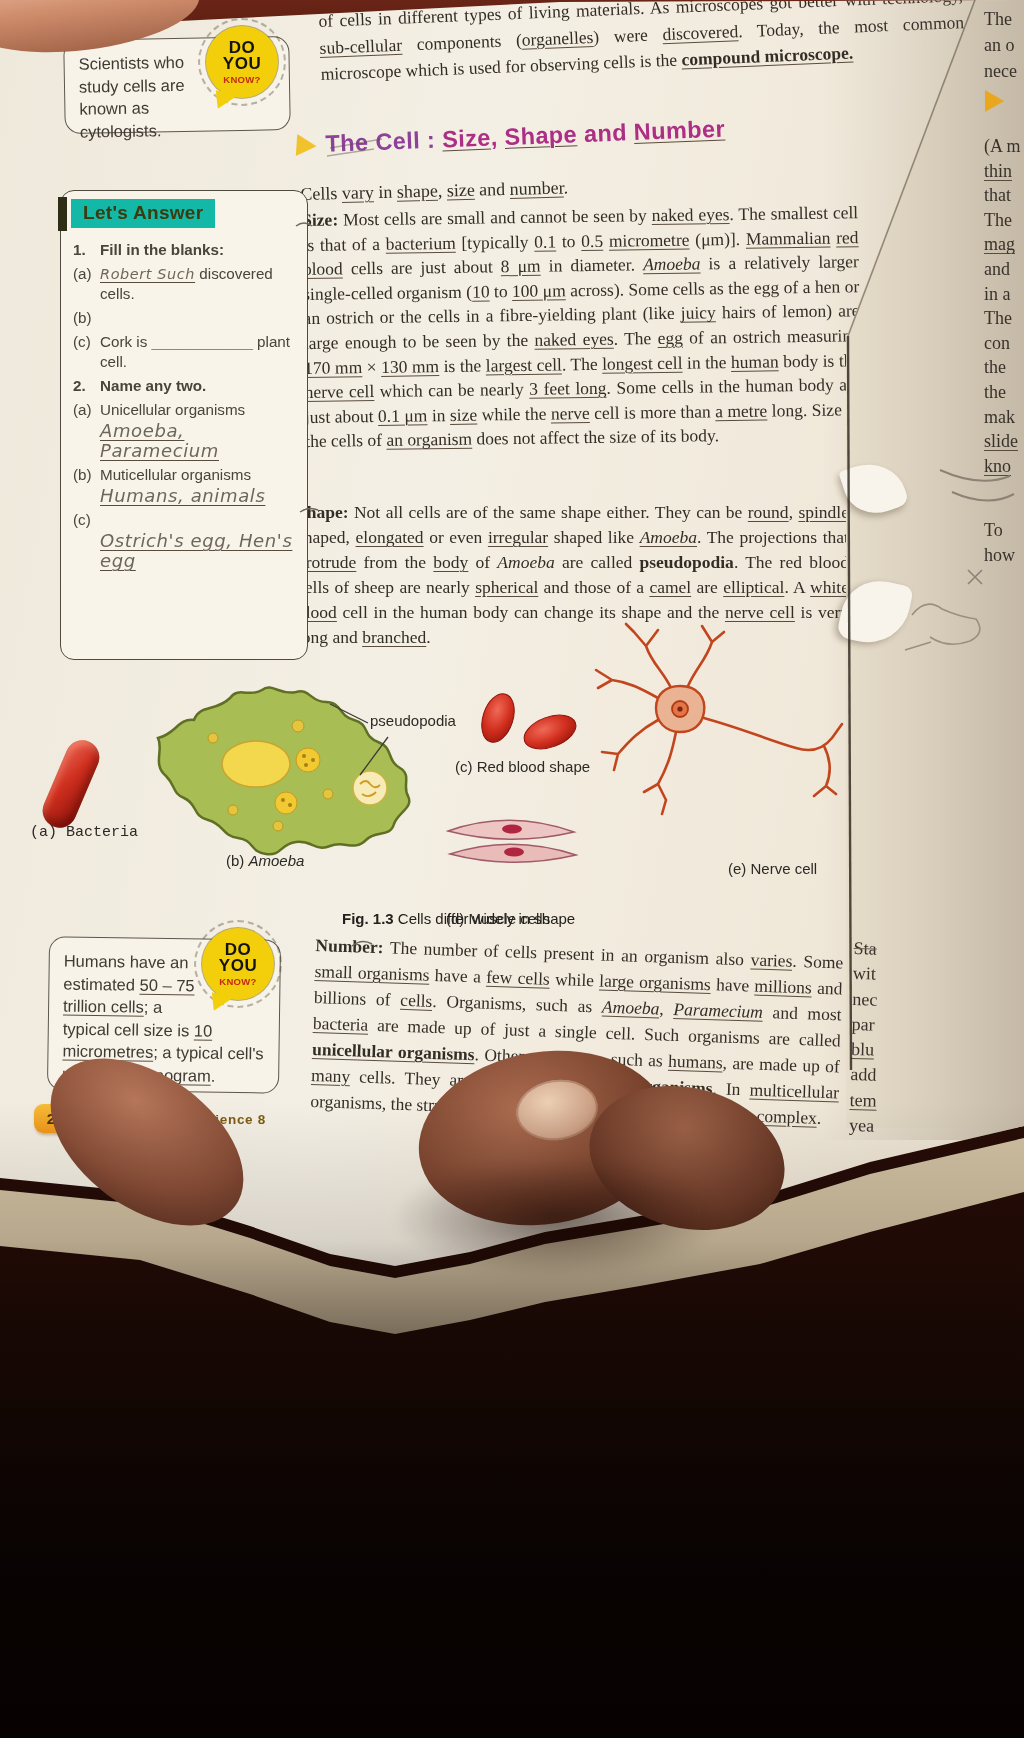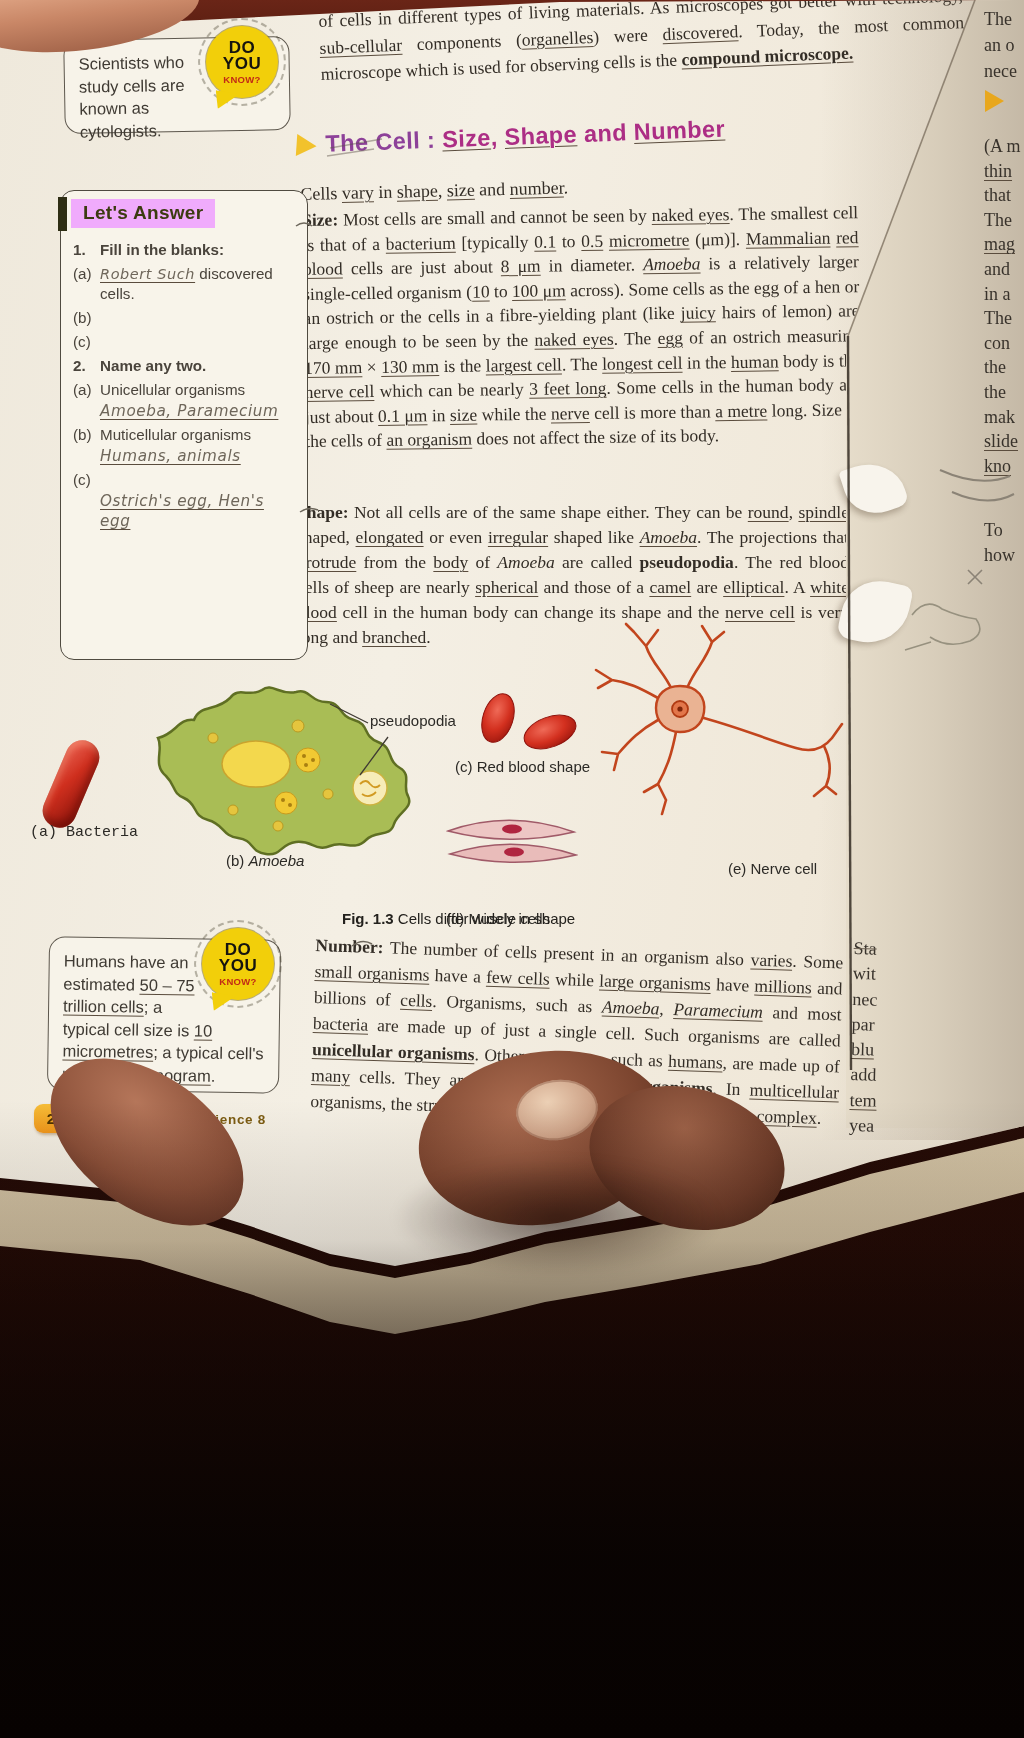--- a/index.html
+++ b/index.html
@@ -36,27 +36,27 @@
              font-family:"Liberation Sans",sans-serif;z-index:3;box-shadow:0 0 0 1px rgba(120,100,10,.5);}
   .dyk-badge::before{content:"";position:absolute;inset:-8px;border:2px dashed rgba(60,55,35,.35);border-radius:50%;}
   .dyk-badge::after{content:"";position:absolute;left:8px;bottom:-12px;width:24px;height:18px;
              background:#f2cf0a;clip-path:polygon(0 0,100% 0,22% 100%);transform:rotate(10deg);}
   .bl{font-weight:900;font-size:17px;line-height:16.5px;color:#15130f;letter-spacing:.5px;}
   .bl3{font-weight:800;font-size:9.5px;color:#c22a16;letter-spacing:.3px;margin-top:1px;}
   
   .la-box{background:#f8f4ea;border:1.7px solid #4f4a40;border-radius:14px;
           font-family:"Liberation Sans",sans-serif;color:#4a443c;padding:8px 10px 10px 12px;}
   .la-bar{position:absolute;left:-3px;top:6px;width:9px;height:34px;background:#2e2e14;}
-  .la-header{display:inline-block;background:#f0abfc;color:#3b3b10;font-weight:800;font-size:19px;
+  .la-header{display:inline-block;background:#14b8a6;color:#3b3b10;font-weight:800;font-size:19px;
              letter-spacing:.3px;padding:3px 12px 4px 12px;margin:0 0 8px -2px;}
   .la-row{display:flex;font-size:15.2px;line-height:20px;margin-top:4px;}
   .la-marker{flex:none;width:27px;}
   .la-title{font-weight:bold;}
   .la-content{flex:1;}
-  .la-hwline{margin:1px 0 2px 27px;font-size:16px;line-height:20px;}
+  .la-hwline{margin:1px 0 2px 27px;font-size:19px;line-height:20px;}
   
   .fig-label{font-family:"Liberation Sans",sans-serif;font-size:15px;color:#2c2a26;white-space:nowrap;}
   .fig-caption{font-family:"Liberation Sans",sans-serif;font-size:15px;color:#23211d;white-space:nowrap;}
   .fig-caption .cb{font-weight:bold;}
   .bacteria{border-radius:17px;background:linear-gradient(115deg,#e8604f 8%,#cf2f1e 45%,#8f150c 95%);
             box-shadow:inset -4px -5px 8px rgba(90,10,4,.55), inset 3px 4px 6px rgba(255,160,130,.5);}
   
   .next-top{background:#eae1cf;clip-path:polygon(73% 0,100% 0,100% 100%,0 100%);}
   .next-side{background:#eae1cf;}
   .strip-col{font-size:18px;color:#38322b;}
@@ -133,20 +133,21 @@
       </div>
       <div class="la-row">
         <span class="la-marker">(a)</span>
         <span class="la-content rich"><span class="u hw">Robert Such</span><span> discovered cells.</span></span>
       </div>
       <div class="la-row">
         <span class="la-marker">(b)</span>
       </div>
       <div class="la-row">
         <span class="la-marker">(c)</span>
+        <span class="la-content rich"><span>Cork is </span><span style="color: rgb(138, 130, 116);">____________</span><span> plant cell.</span></span>
       </div>
       <div class="la-row">
         <span class="la-marker la-title">2.</span>
         <span class="la-content la-title">Name any two.</span>
       </div>
       <div class="la-row">
         <span class="la-marker">(a)</span>
         <span class="la-content">Unicellular organisms</span>
       </div>
       <div class="la-hwline rich"><span class="u hw">Amoeba, Paramecium</span></div>

